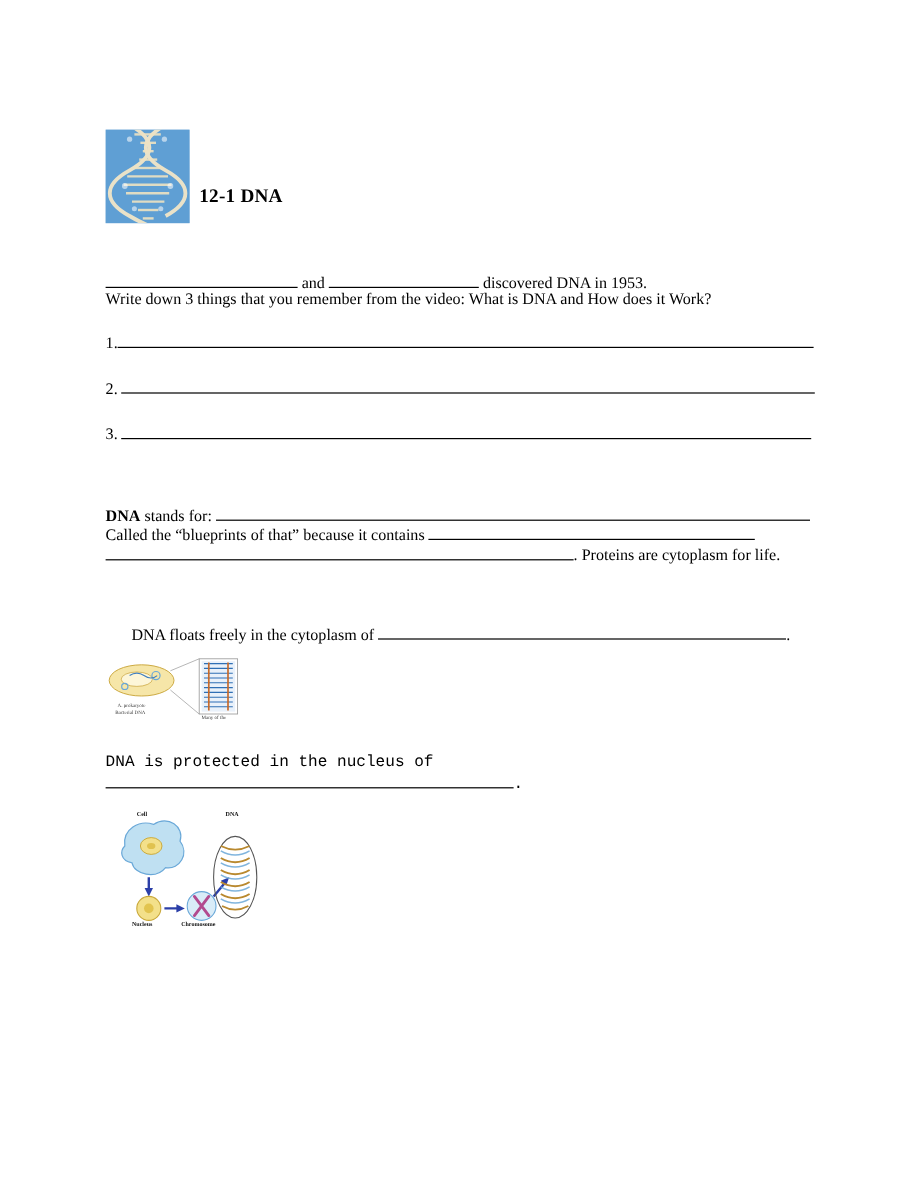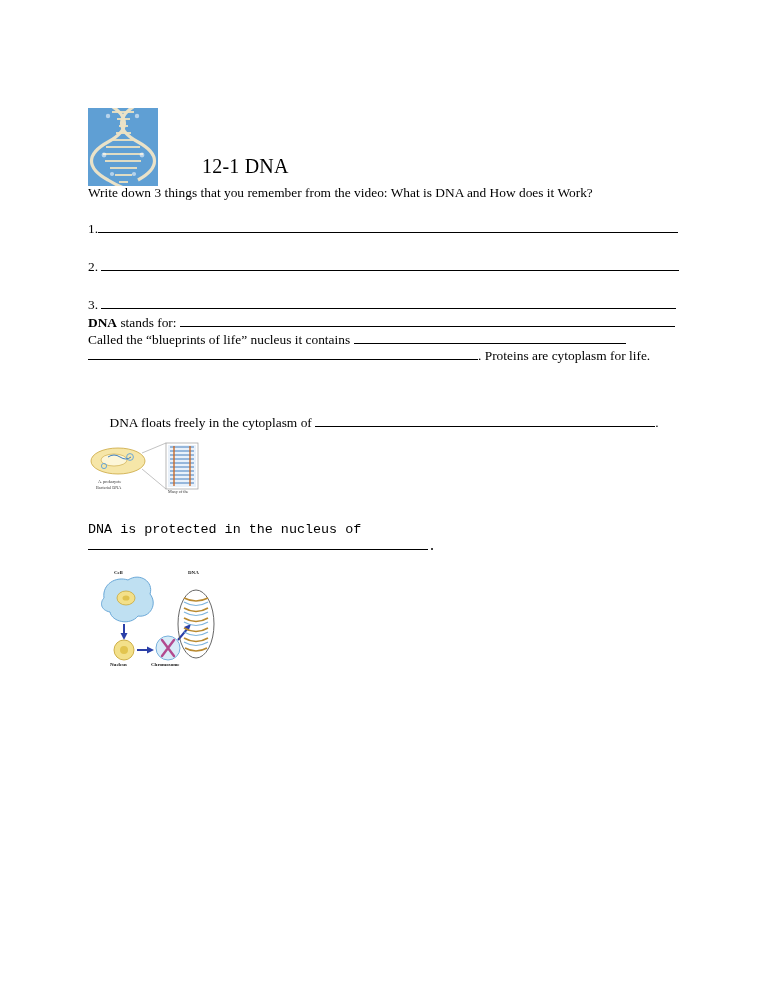--- a/index.html
+++ b/index.html
@@ -41,24 +41,23 @@
     width: 70px;
     height: 78px;
     background: linear-gradient(180deg,#6ea8d8 0%, #5f9fd4 50%, #5a9ad0 100%);
     overflow: hidden;
   }
   .dna-thumb svg { display:block; }
   .title-text {
     position: absolute;
     left: 78px;
     top: 47px;
-    font-size: 20px;
-    font-weight: normal;
+    font-size: 16px;
+    font-weight: bold;
     letter-spacing: .2px;
-    margin-left: 36px;
   }
   
   p.line {
     font-size: 13.4px;
     line-height: 1.0;
     margin: 0;
   }
   .blk { margin-top: 22px; }
   .u {
     display: inline-block;
@@ -130,45 +129,51 @@
             <circle cx="16" cy="47" r="2.4"></circle>
             <circle cx="54" cy="47" r="2.4"></circle>
             <circle cx="24" cy="66" r="2.1"></circle>
             <circle cx="46" cy="66" r="2.1"></circle>
           </g>
         </svg>
       </div>
       <div class="title-text">12-1 DNA</div>
     </div>
 
+    <p class="line blk" style="margin-top:40px;">
+      <span class="u" style="width:160px;"></span>
+      <span>and</span>
+      <span class="u" style="width:125px;"></span>
+      <span>discovered DNA in 1953.</span>
+    </p>
 
 
     <p class="line blk">Write down 3 things that you remember from the video: What is DNA and How does it Work?</p>
 
     <div class="num-item">
       <span>1.</span><span class="u" style="width:580px;"></span>
     </div>
     <div class="num-item">
       <span>2.</span>
       <span class="u" style="width:578px;"></span>
     </div>
     <div class="num-item">
       <span>3.</span>
       <span class="u" style="width:575px;"></span>
     </div>
 
-    <p class="line" style="">
+    <p class="line" style="margin-top:50px;">
       <span class="bold">DNA</span>
       <span>stands for:</span>
       <span class="u" style="width:495px;"></span>
     </p>
 
 
     <p class="line blk">
-      <span>Called the “blueprints of life” nucleus it contains</span>
+      <span>Called the “blueprints of that” because it contains</span>
       <span class="u" style="width:272px;"></span>
     </p>
 
     <p class="line blk">
       <span class="u" style="width:390px;"></span><span>.  Proteins are cytoplasm for life.</span>
     </p>
 
     <p class="line" style="margin-top:50px;text-align:center;">
       <span>DNA floats freely in the cytoplasm of</span>
       <span class="u" style="width:340px;"></span><span>.</span>

